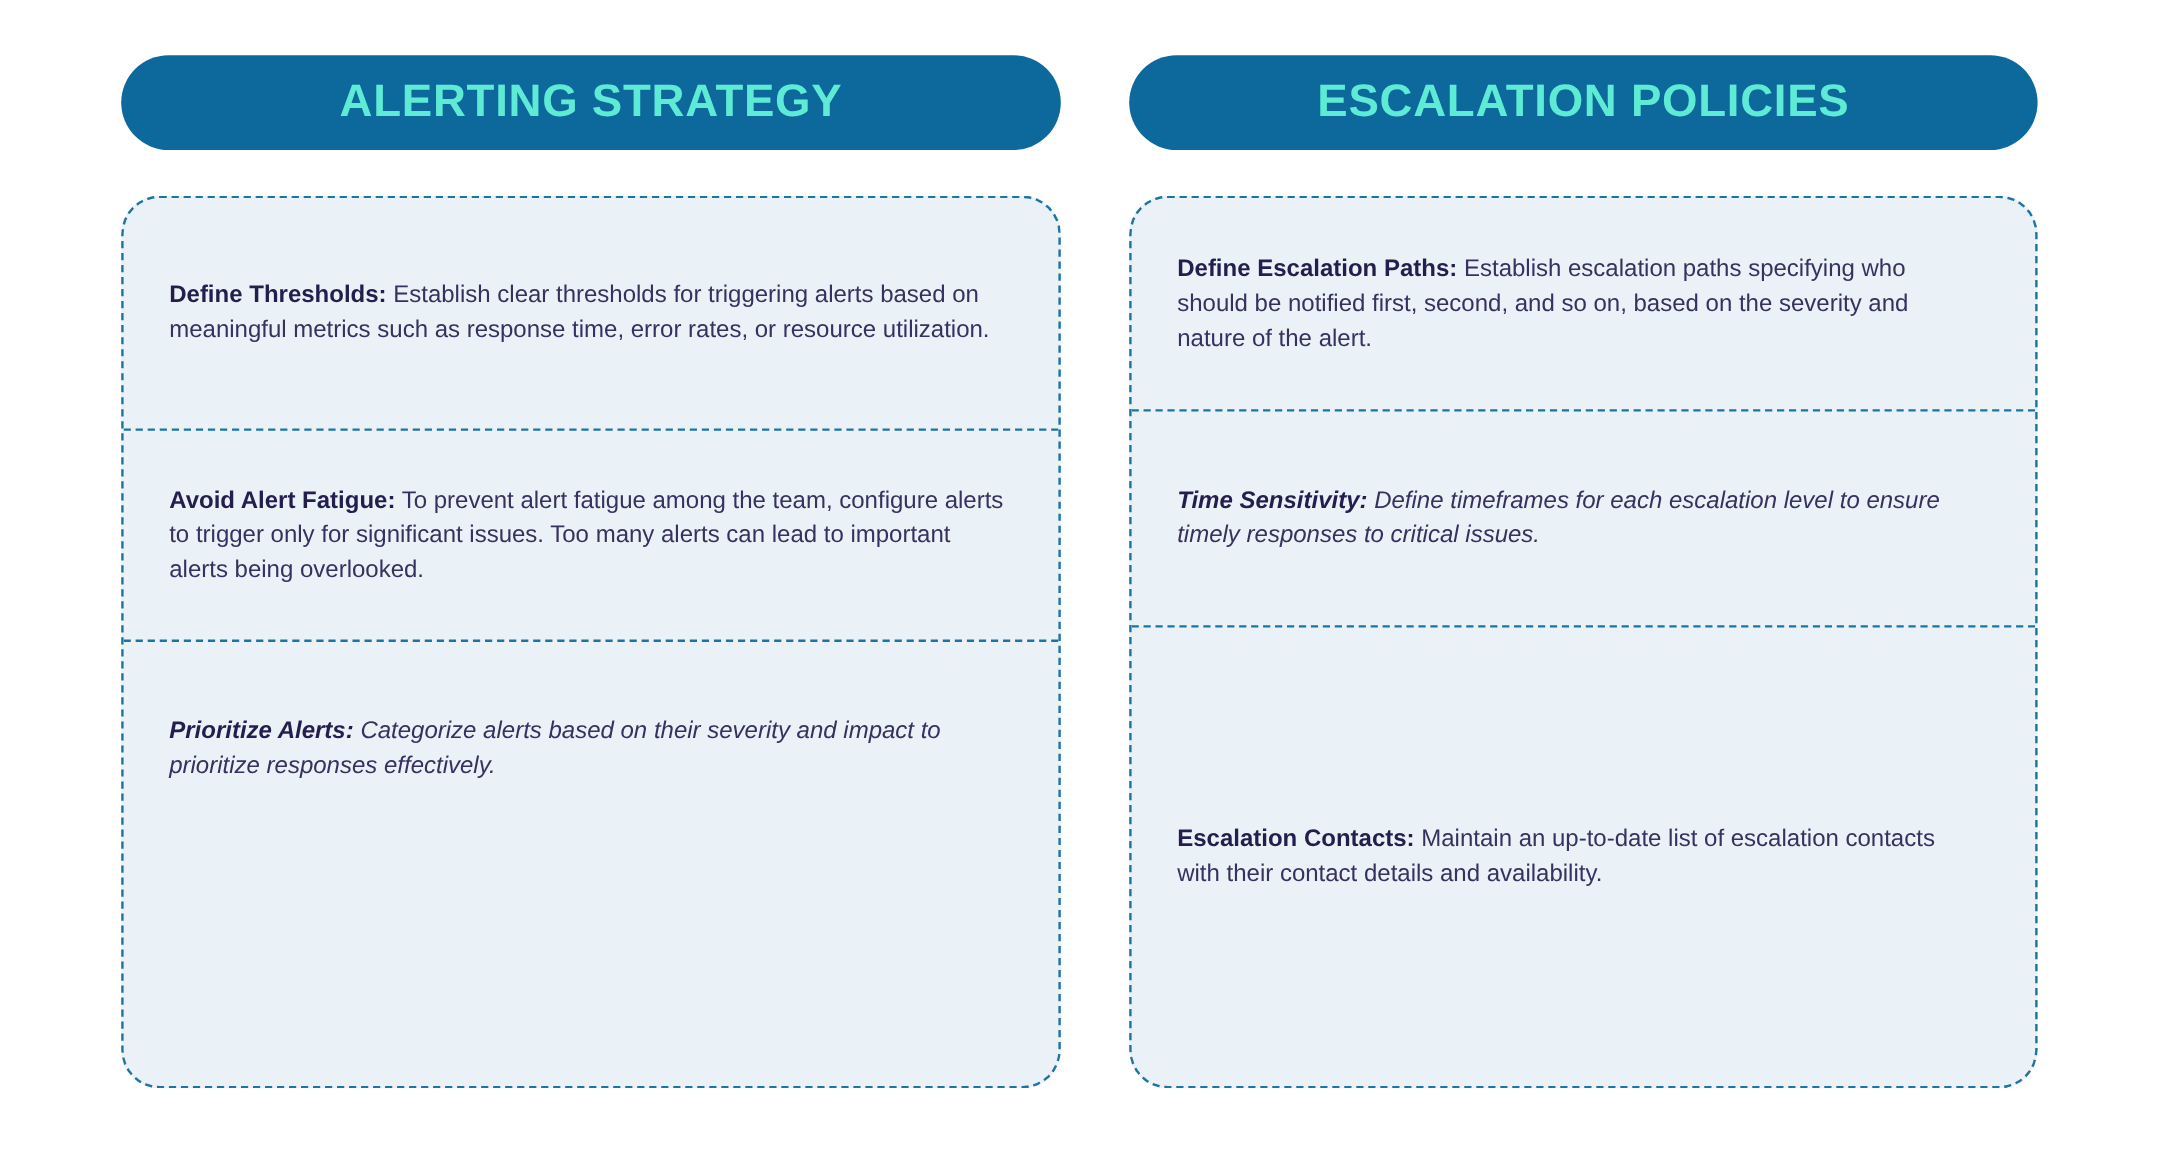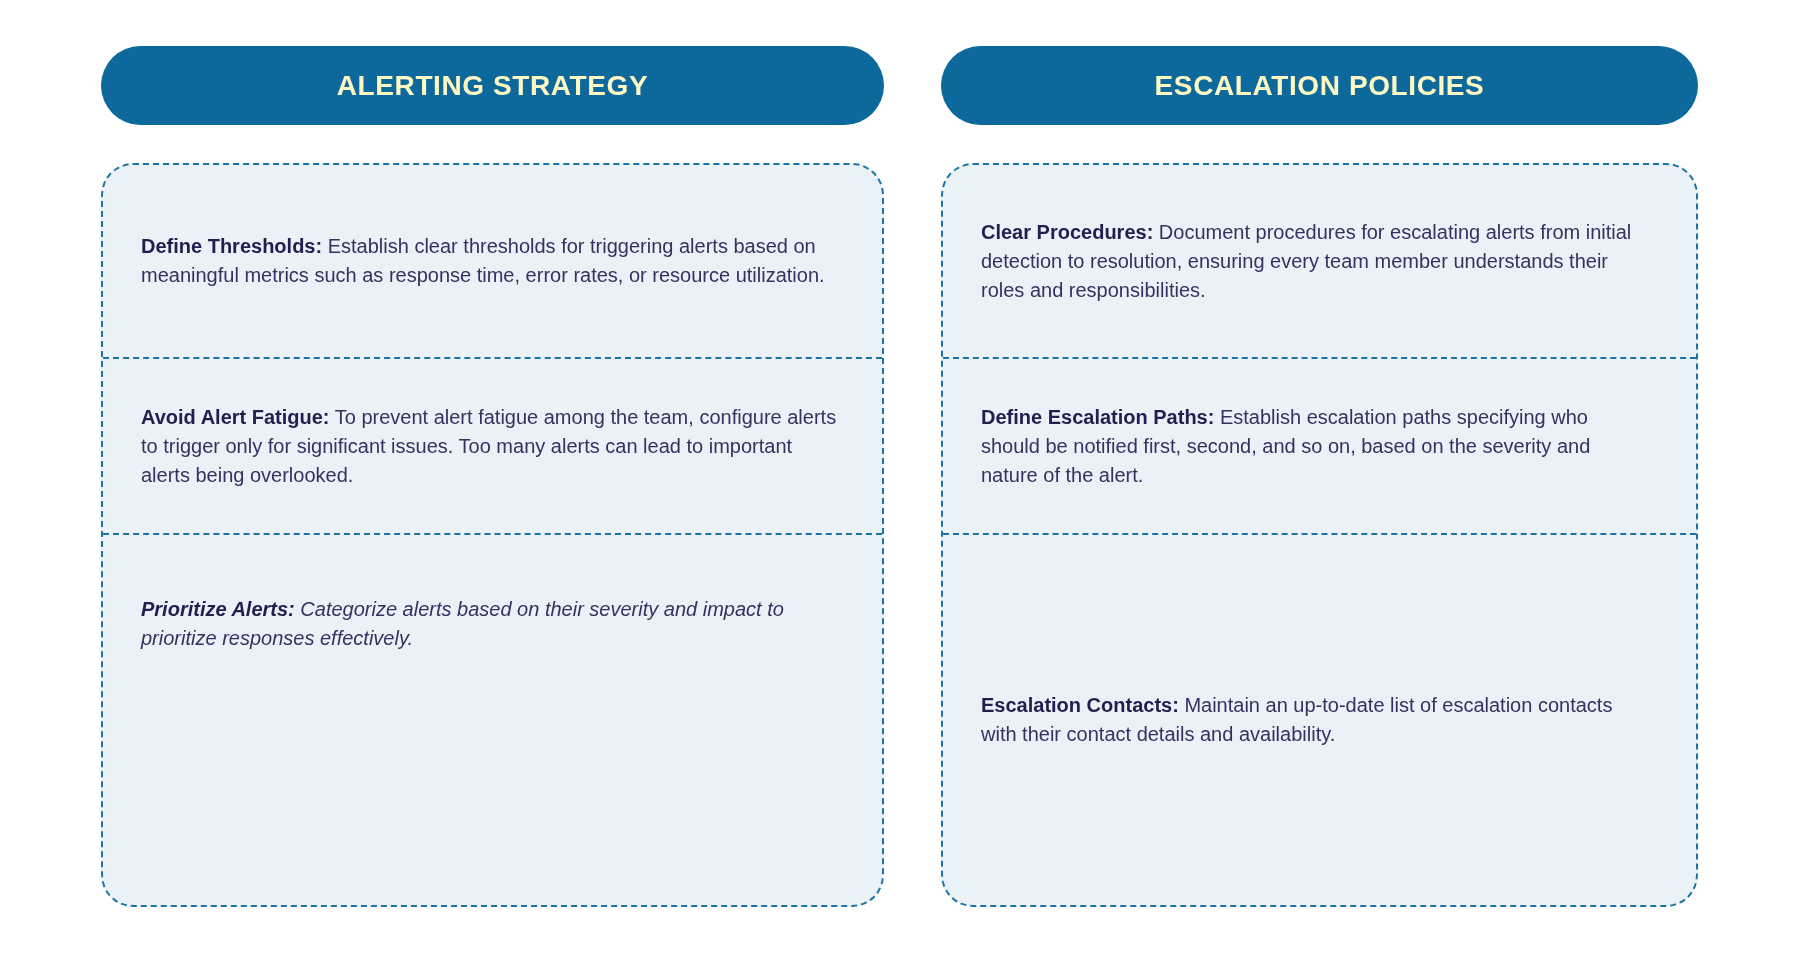--- a/index.html
+++ b/index.html
@@ -12,21 +12,21 @@
   }
   *{margin:0;padding:0;box-sizing:border-box;}
   html,body{width:1800px;height:961px;background:var(--page-bg);overflow:hidden;
     font-family:"Liberation Sans","DejaVu Sans",sans-serif;}
   .stage{position:relative;width:1800px;height:961px;background:var(--page-bg);}
   .col{position:absolute;top:46px;display:flex;flex-direction:column;}
   .col-left{left:101px;width:783px;}
   .col-right{left:913px;width:785px;padding-left:28px;}
   .pill{height:79px;border-radius:40px;background:var(--pill-blue);
     display:flex;align-items:center;justify-content:center;}
-  .pill-label{color:#fef9c3;font-weight:700;font-size:28px;letter-spacing:0.6px;}
+  .pill-label{color:#5eead4;font-weight:700;font-size:38px;letter-spacing:0.6px;}
   .card{margin-top:38px;height:744px;border:2px dashed var(--border-blue);
     border-radius:32px;background:var(--cell-bg);display:flex;flex-direction:column;
     overflow:hidden;}
   .row{display:flex;align-items:center;padding:0 44px 0 38px;}
   .row + .row{border-top:2px dashed var(--border-blue);}
   .row-1{height:192px;}
   .row-2{height:176px;}
   .row-3{height:180px;font-style:italic;}
   .row-4{flex:1;}
   .row p{font-size:20px;line-height:29px;color:var(--body-color);max-width:700px;}
@@ -52,25 +52,25 @@
         <p><b>Prioritize Alerts:</b> <span>Categorize alerts based on their severity and impact to prioritize responses effectively.</span></p>
       </div>
     </div>
   </div>
 
   <div class="col col-right">
     <div class="pill">
       <span class="pill-label">ESCALATION POLICIES</span>
     </div>
     <div class="card">
-      <div class="row row-1">
-        <p><b>Clear Procedures:</b> <span>Document procedures for escalating alerts from initial detection to resolution, ensuring every team member understands their roles and responsibilities.</span></p>
-      </div>
       <div class="row row-2">
         <p><b>Define Escalation Paths:</b> <span>Establish escalation paths specifying who should be notified first, second, and so on, based on the severity and nature of the alert.</span></p>
+      </div>
+      <div class="row row-3">
+        <p><b>Time Sensitivity:</b> <span>Define timeframes for each escalation level to ensure timely responses to critical issues.</span></p>
       </div>
       <div class="row row-4">
         <p><b>Escalation Contacts:</b> <span>Maintain an up-to-date list of escalation contacts with their contact details and availability.</span></p>
       </div>
     </div>
   </div>
 
 </div>
 
 </body></html>

